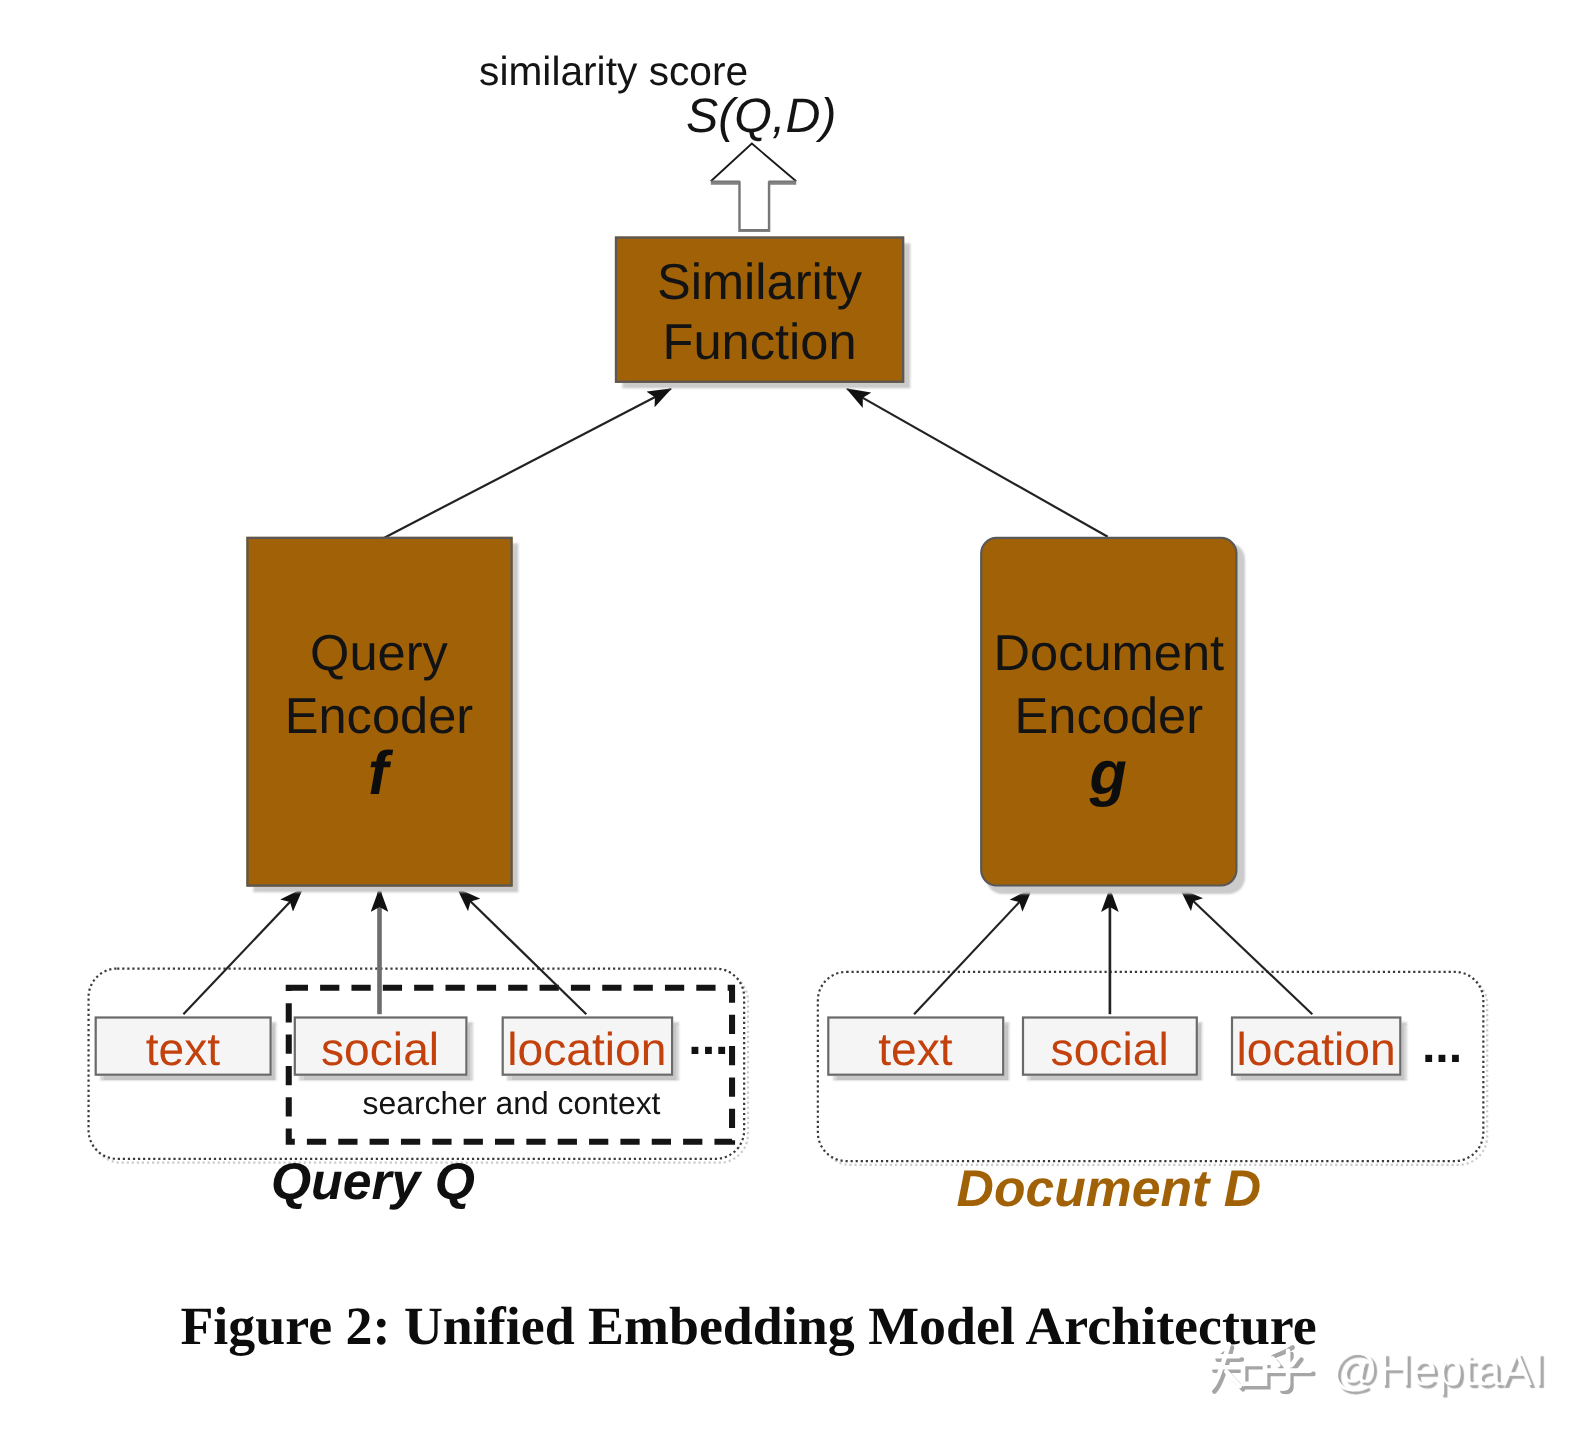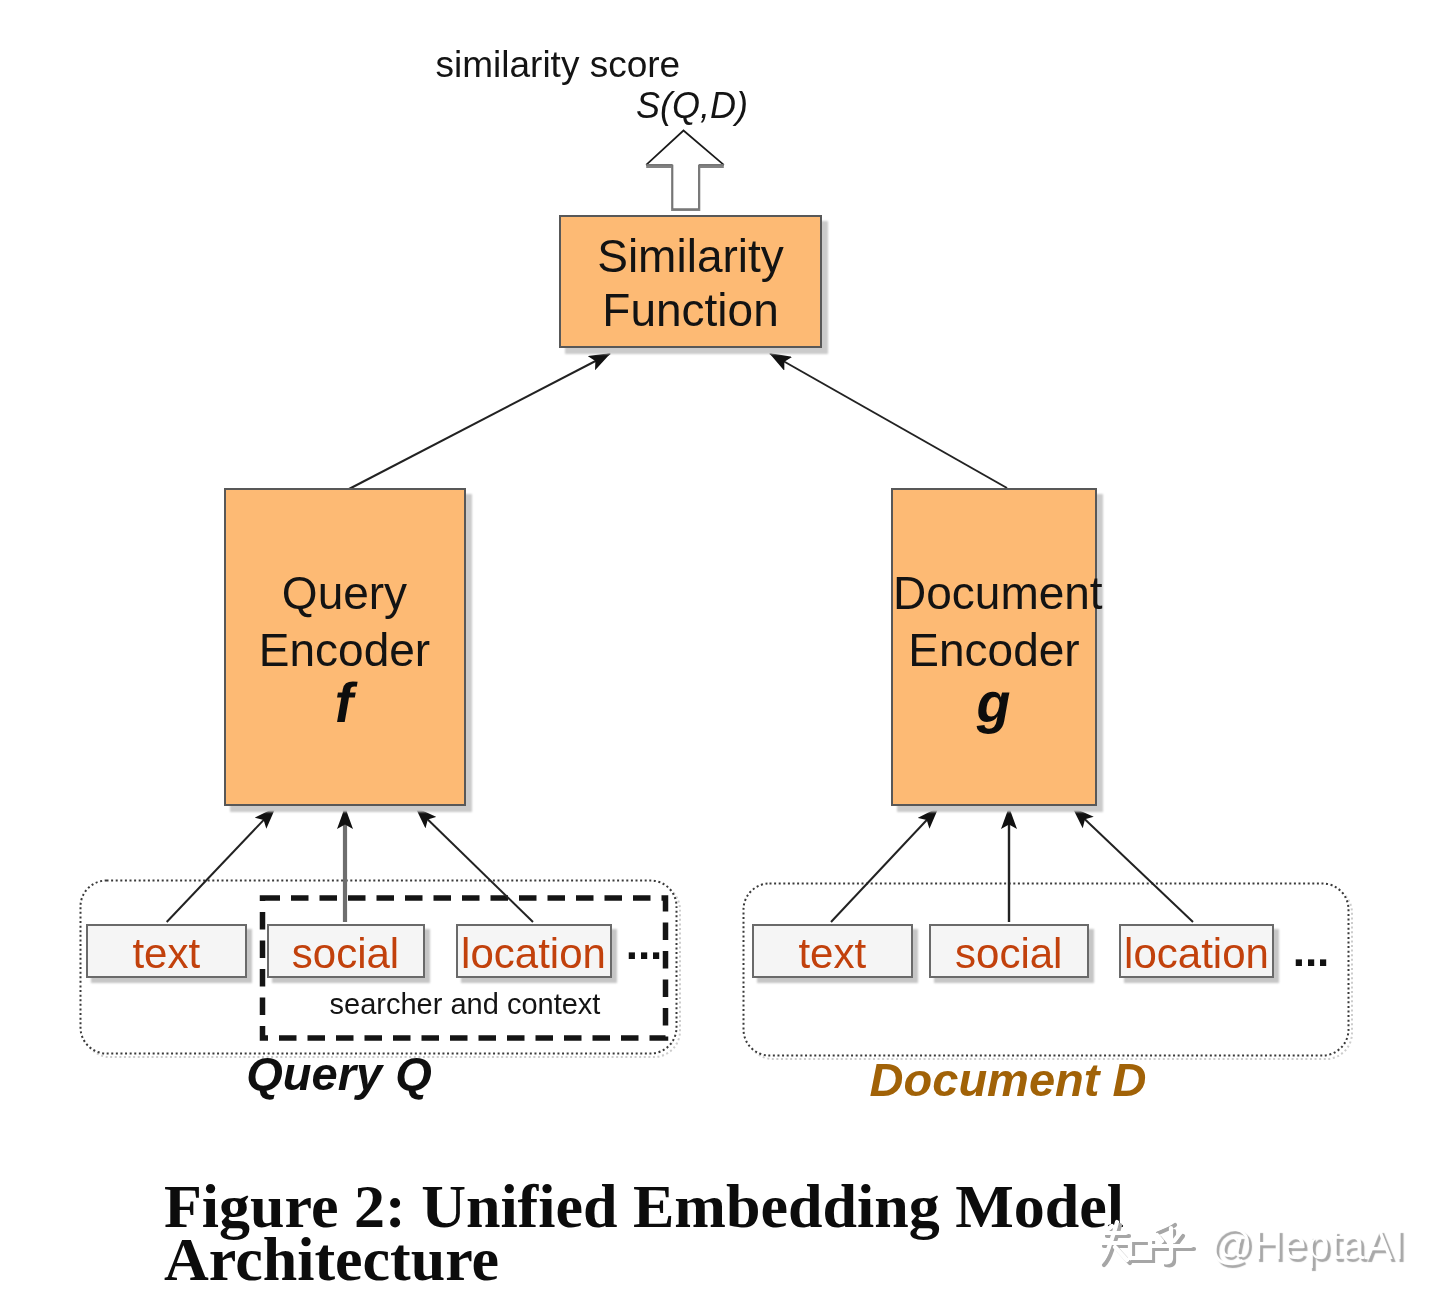--- a/index.html
+++ b/index.html
@@ -1,19 +1,19 @@
 <!DOCTYPE html>
 <html><head>
 <meta charset="utf-8">
 <style>
   html,body{margin:0;padding:0;}
   body{width:1440px;height:1307px;background:#ffffff;position:relative;
        font-family:"Liberation Sans",sans-serif;overflow:hidden;}
   .abs{position:absolute;}
-  .box{position:absolute;box-sizing:border-box;background:#fdba74;
+  .box{position:absolute;box-sizing:border-box;background:#a16207;
        border:2.5px solid #585858;box-shadow:6px 6px 2px #cbcbcb;color:#111;}
   .sbox{position:absolute;box-sizing:border-box;background:#f5f5f5;
        border:2.2px solid #6a6a6a;display:flex;align-items:center;justify-content:center;
        box-shadow:5px 5px 2px #c6c6c6;color:#c2410c;font-size:42px;padding-top:7px;}
   .ln{position:absolute;left:0;width:100%;text-align:center;font-size:46px;line-height:46px;color:#131313;}
   .fg{font-size:56px;line-height:56px;font-weight:bold;display:inline-block;
       transform:skewX(-10deg);color:#0d0d0d;}
 </style>
 </head>
 <body>
@@ -45,32 +45,32 @@
   <line x1="1009" y1="922" x2="1009" y2="808" stroke="#222" stroke-width="2.4" marker-end="url(#ah)"></line>
   <line x1="1193" y1="922" x2="1073" y2="808" stroke="#222" stroke-width="2" marker-end="url(#ah)"></line>
 
   <path d="M646.2,166.5 L672.6,166.5 L672.6,209.5 L698.8,209.5 L698.8,166.5 L723.8,166.5" fill="none" stroke="#828282" stroke-width="3"></path>
   <path d="M683.5,130.5 L723.8,164.8 L698.8,164.8 L698.8,209 L672.6,209 L672.6,164.8 L646.2,164.8 z" fill="#ffffff" stroke="none"></path>
   <path d="M646.2,164.8 L683.5,130.5 L723.8,164.8" fill="none" stroke="#1a1a1a" stroke-width="1.7"></path>
   <path d="M646.2,164.8 L672.6,164.8 M698.8,164.8 L723.8,164.8 M672.6,164.8 L672.6,209 M698.8,164.8 L698.8,209 M672.6,209 L698.8,209" fill="none" stroke="#757575" stroke-width="1.5"></path>
 </svg>
 
 <div class="abs" style="left:435.5px;top:43.6px;width:500px;text-align:left;font-size:37px;line-height:41px;color:#141414;">similarity score</div>
-<div class="abs" style="left:442px;top:84px;width:500px;text-align:center;font-size:36px;line-height:44px;font-style:italic;color:#141414;">S(Q,D)</div>
+<div class="abs" style="left:442px;top:84px;width:500px;text-align:center;font-size:44px;line-height:44px;font-style:italic;color:#141414;">S(Q,D)</div>
 
 <div class="box" style="left:559px;top:214.5px;width:263px;height:133px;">
   <div class="ln" style="top:16.2px;">Similarity</div>
   <div class="ln" style="top:70.9px;">Function</div>
 </div>
 <div class="box" style="left:223.5px;top:487.5px;width:242px;height:318px;padding-left:28px;">
   <div class="ln" style="top:80.8px;">Query</div>
   <div class="ln" style="top:137.5px;">Encoder</div>
   <div class="ln" style="top:185.1px;"><span class="fg">f</span></div>
 </div>
-<div class="box" style="left:891px;top:487.5px;width:206px;height:318px;">
+<div class="box" style="left:891px;top:487.5px;width:234px;height:318px;border-radius:15px;">
   <div class="ln" style="top:80.8px;">Document</div>
   <div class="ln" style="top:137.5px;">Encoder</div>
   <div class="ln" style="top:185.1px;"><span class="fg">g</span></div>
 </div>
 
 <div class="sbox" style="left:86px;top:924px;width:160.5px;height:53.5px;">text</div>
 <div class="sbox" style="left:266.5px;top:924px;width:158px;height:53.5px;">social</div>
 <div class="sbox" style="left:455.5px;top:924px;width:156px;height:53.5px;">location</div>
 
 <div class="sbox" style="left:752px;top:924px;width:160.5px;height:53.5px;">text</div>
@@ -78,21 +78,21 @@
 <div class="sbox" style="left:1119px;top:924px;width:155px;height:53.5px;">location</div>
 
 <div class="abs" style="left:594px;top:922px;width:100px;text-align:center;font-size:44px;font-weight:bold;line-height:44px;color:#111;">...</div>
 <div class="abs" style="left:1261px;top:929px;width:100px;text-align:center;font-size:44px;font-weight:bold;line-height:44px;color:#111;">...</div>
 
 <div class="abs" style="left:285px;top:988px;width:360px;text-align:center;font-size:29px;line-height:33px;color:#141414;">searcher and context</div>
 
 <div class="abs" style="left:189px;top:1050px;width:300px;text-align:center;font-size:47px;line-height:47px;font-weight:bold;font-style:italic;color:#0f0f0f;">Query Q</div>
 <div class="abs" style="left:858px;top:1056px;width:300px;text-align:center;font-size:47px;line-height:47px;font-weight:bold;font-style:italic;color:#a16207;">Document D</div>
 
-<div class="abs" style="left:164px;top:1180px;font-family:'Liberation Serif',serif;font-weight:bold;font-size:62px;line-height:52.5px;color:#0c0c0c;">Figure 2: Unified Embedding Model Architecture</div>
+<div class="abs" style="left:164px;top:1180px;font-family:'Liberation Serif',serif;font-weight:bold;font-size:49px;line-height:52.5px;color:#0c0c0c;">Figure 2: Unified Embedding Model Architecture</div>
 
 <div class="abs" style="left:1100px;top:1216px;width:340px;height:60px;">
   <svg width="340" height="60" viewBox="0 0 340 60">
     <g fill="none" stroke-linecap="round">
       <g stroke="#a6a6a6" stroke-width="4.2" transform="translate(3,3)">
         <path d="M12,10 L4,16 M4,17 L26,17 M1,27 L29,27 M17,6 C15,14 13,20 9,31 C7,37 5,42 1,46 M15,31 L27,44"></path>
         <path d="M30,24 L50,24 L50,42 L30,42 z"></path>
         <path d="M72,6 C66,10 60,12 55,14 M57,19 L62,25 M80,17 L74,25 M51,30 L91,30 M71,12 L71,42 C71,46 68,47 63,46"></path>
       </g>
       <g stroke="#ffffff" stroke-width="4.2">

